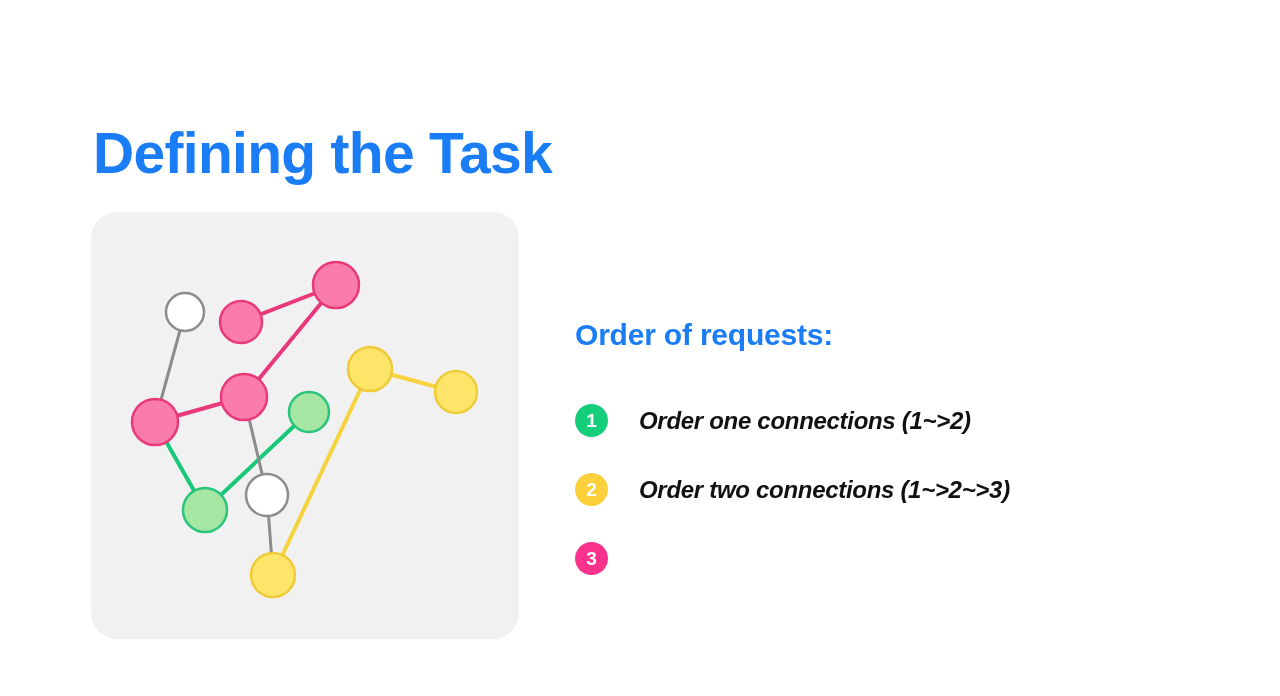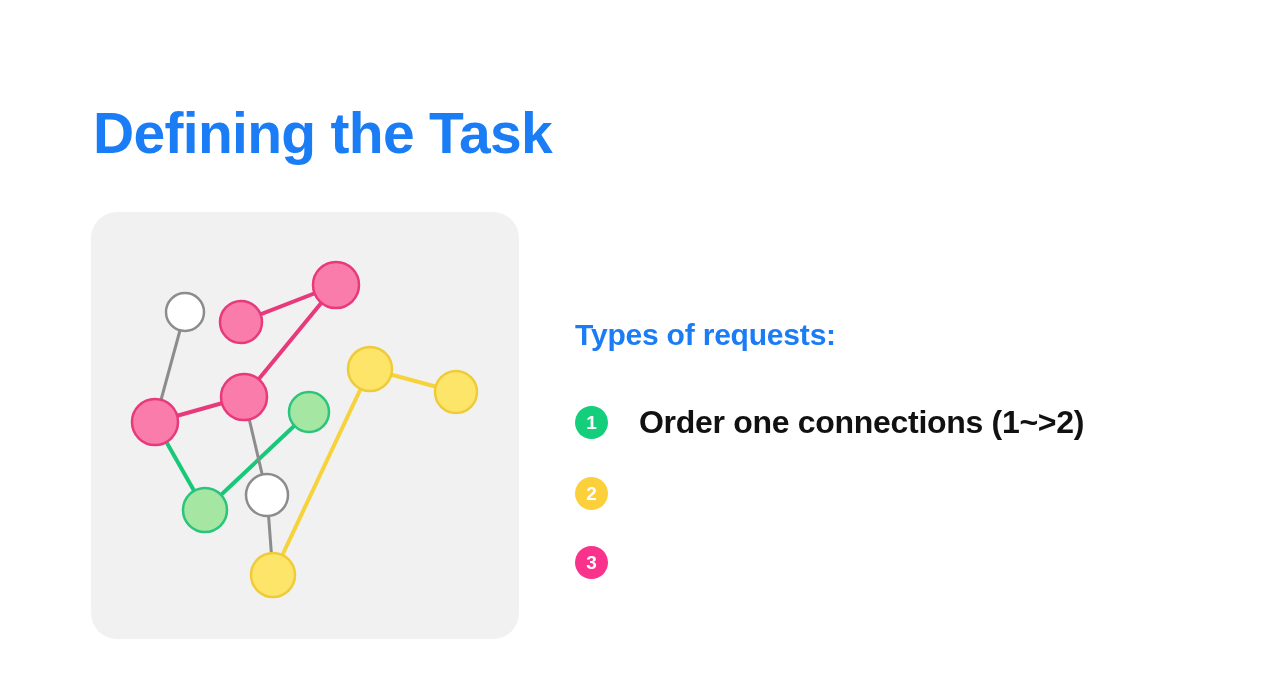--- a/index.html
+++ b/index.html
@@ -17,21 +17,21 @@
   }
   .slide {
     position: relative;
     width: 1280px;
     height: 696px;
     background: #ffffff;
   }
   .slide-title {
     position: absolute;
     left: 93px;
-    top: 64px;
+    top: 84px;
     font-size: 57px;
     font-weight: bold;
     letter-spacing: -0.7px;
     color: #1A7DF5;
     line-height: 1.1;
     white-space: nowrap;
   }
   .graph-panel {
     position: absolute;
     left: 91px;
@@ -82,25 +82,26 @@
     color: #ffffff;
     font-size: 19px;
     font-weight: bold;
     display: flex;
     align-items: center;
     justify-content: center;
     line-height: 1;
     margin-right: 31px;
   }
   .request-text {
-    font-size: 32px;
+    font-size: 24px;
     font-weight: bold;
     color: #111111;
     letter-spacing: -0.3px;
     white-space: nowrap;
+    font-style: italic;
   }
 </style>
 </head>
 <body>
 
 <div class="slide">
 
   <h1 class="slide-title">Defining the Task</h1>
 
   <div class="graph-panel">
@@ -127,29 +128,30 @@
           <circle cx="114" cy="298" r="22" fill="#A5E6A2" stroke="#2BC47D" stroke-width="2.5"></circle>
           <circle cx="176" cy="283" r="21" fill="#FFFFFF" stroke="#8C8C8C" stroke-width="2.5"></circle>
           <circle cx="182" cy="363" r="22" fill="#FCE569" stroke="#EFCB3A" stroke-width="2.5"></circle>
           <circle cx="279" cy="157" r="22" fill="#FCE569" stroke="#EFCB3A" stroke-width="2.5"></circle>
           <circle cx="365" cy="180" r="21" fill="#FCE569" stroke="#EFCB3A" stroke-width="2.5"></circle>
         </g>
     </svg>
   </div>
 
   <div class="right-col">
-    <div class="requests-heading">Types of requests:</div>
+    <div class="requests-heading">Order of requests:</div>
 
     <ul class="request-list" id="request-list">
       <li class="request-item">
         <span class="badge" style="background: rgb(20, 206, 124);">1</span>
         <span class="request-text">Order one connections (1~&gt;2)</span>
       </li>
       <li class="request-item">
         <span class="badge" style="background: rgb(251, 208, 59);">2</span>
+        <span class="request-text">Order two connections (1~&gt;2~&gt;3)</span>
       </li>
       <li class="request-item">
         <span class="badge" style="background: rgb(249, 51, 139);">3</span>
       </li>
     </ul>
   </div>
 
 </div>
 
 </body></html>

